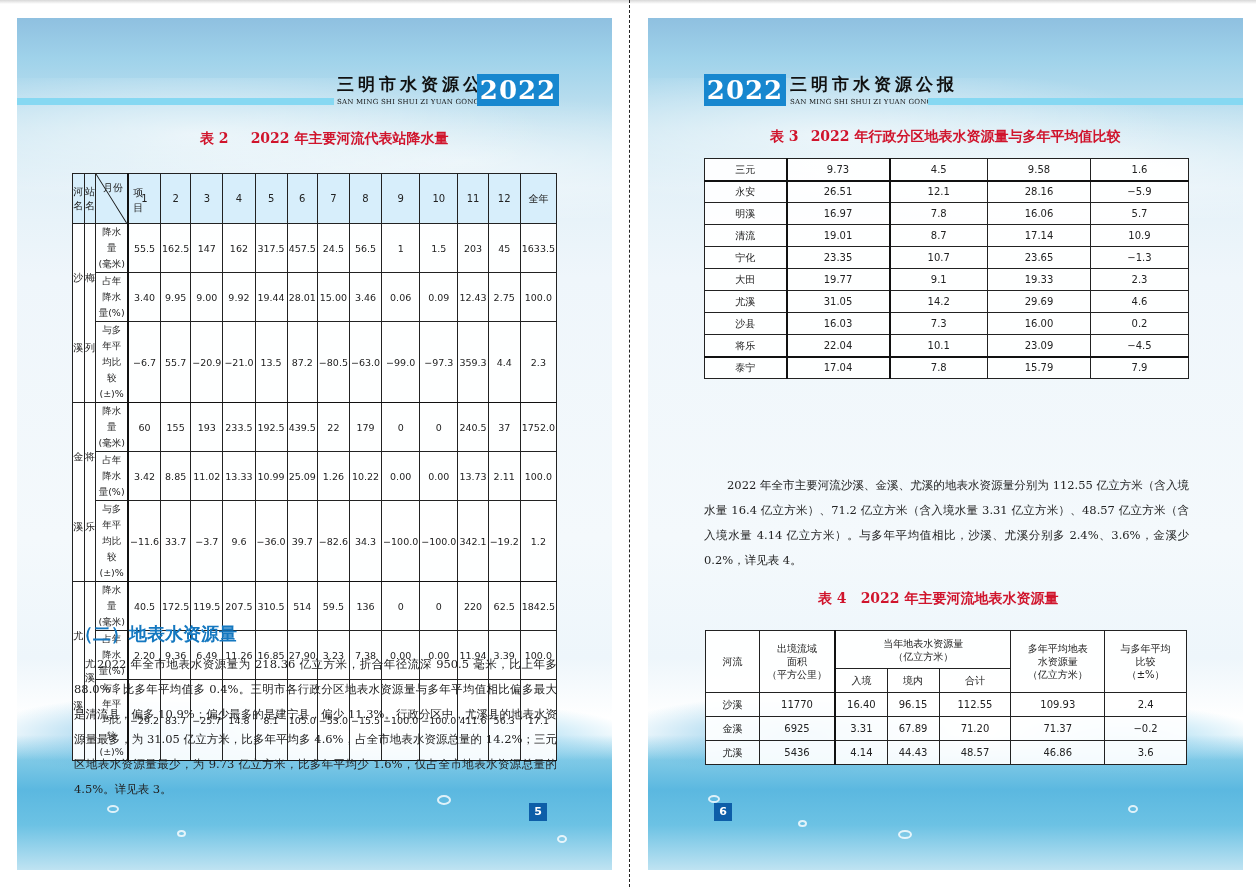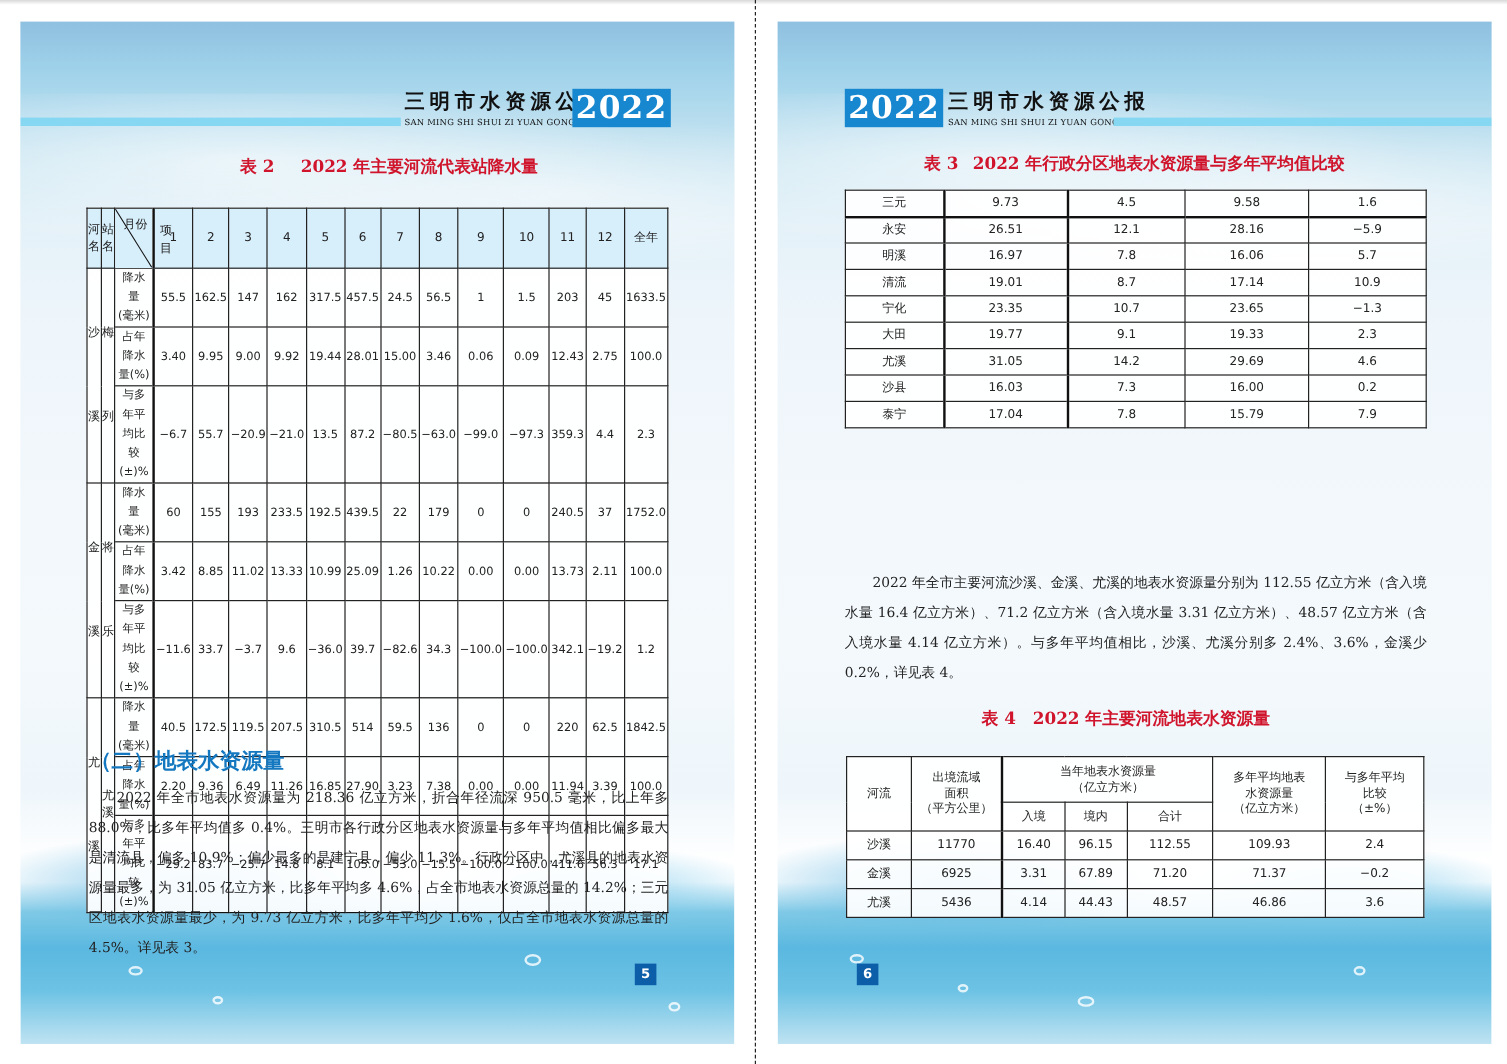--- a/index.html
+++ b/index.html
@@ -364,20 +364,27 @@
           <td class="c4">29.69</td>
           <td class="">4.6</td>
         </tr>
         <tr>
           <td class="c1">沙县</td>
           <td class="c2">16.03</td>
           <td class="c3">7.3</td>
           <td class="c4">16.00</td>
           <td class="">0.2</td>
         </tr>
+        <tr class="thick-bottom">
+          <td class="c1">将乐</td>
+          <td class="c2">22.04</td>
+          <td class="c3">10.1</td>
+          <td class="c4">23.09</td>
+          <td class="">−4.5</td>
+        </tr>
         <tr>
           <td class="c1">泰宁</td>
           <td class="c2">17.04</td>
           <td class="c3">7.8</td>
           <td class="c4">15.79</td>
           <td class="">7.9</td>
         </tr>
       </tbody>
   </table>
 

